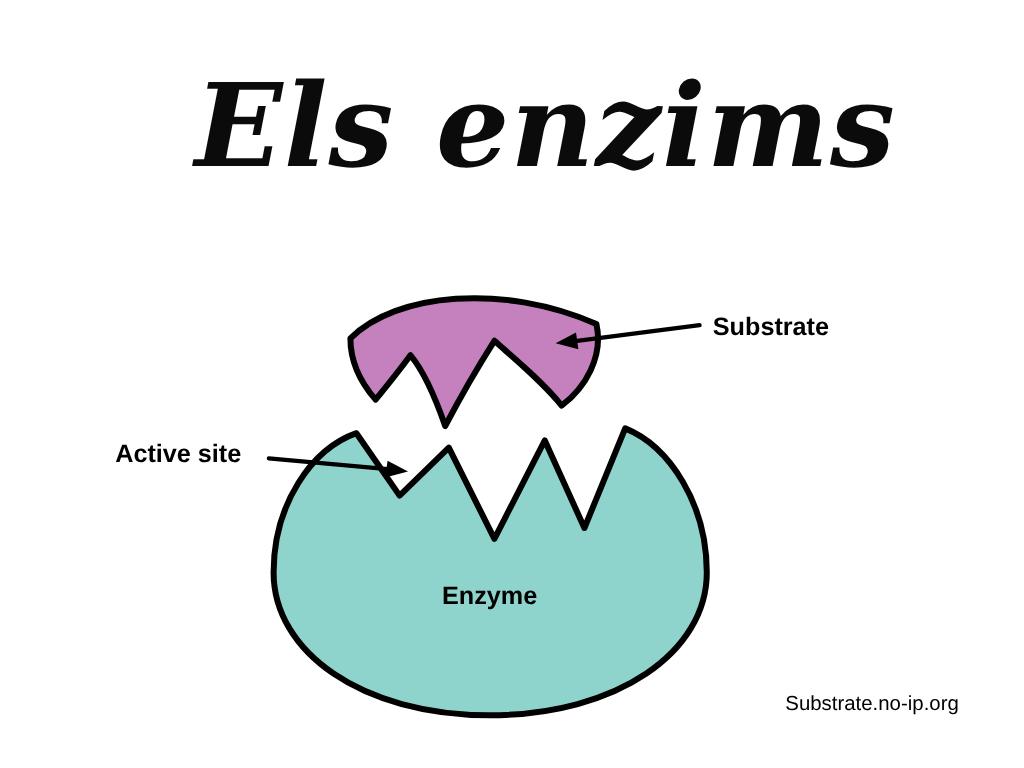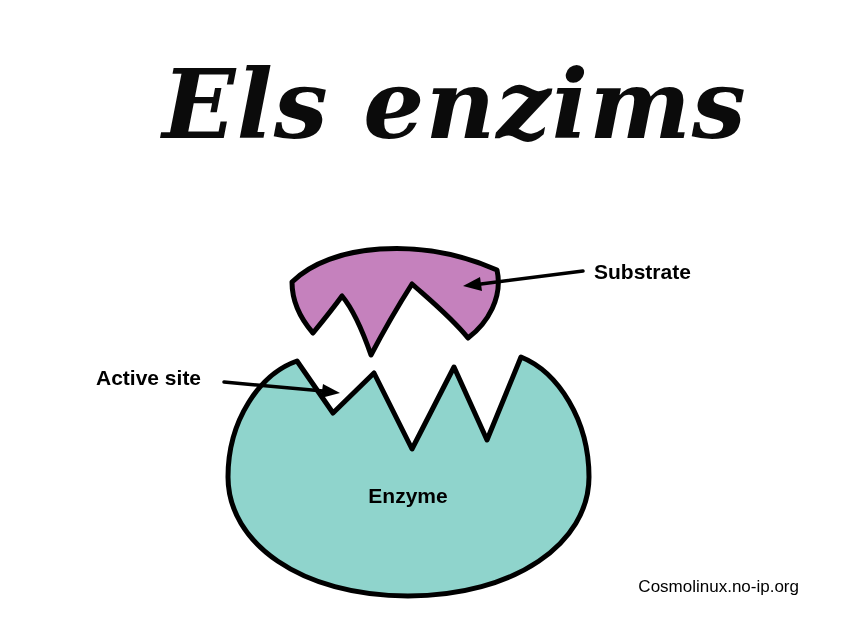--- a/index.html
+++ b/index.html
@@ -91,15 +91,15 @@
       <polygon points="340,393 321,398 323,384" fill="#000000"></polygon>
     </g>
 
     <text class="diagram-label" x="594" y="279">Substrate</text>
 
     <text class="diagram-label" x="96" y="385">Active site</text>
 
     <text class="diagram-label" x="408" y="503" text-anchor="middle">Enzyme</text>
   </svg>
 
-  <div class="footer">Cosmolinux.no-ip.org</div>
+  <div class="footer">Substrate.no-ip.org</div>
 
 </div>
 
 </body></html>

